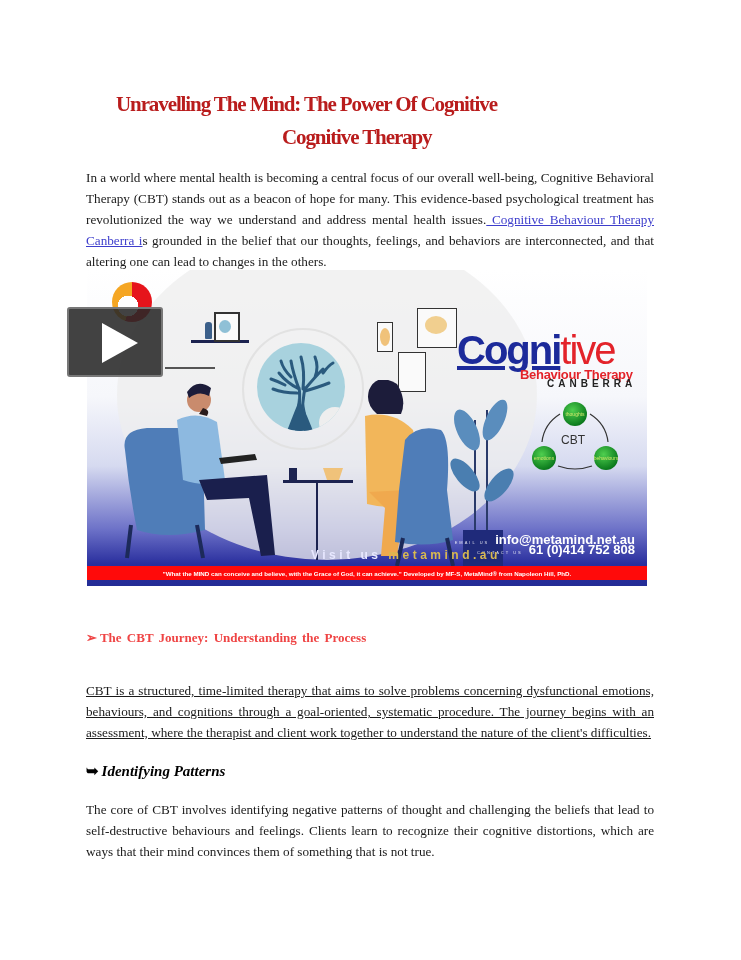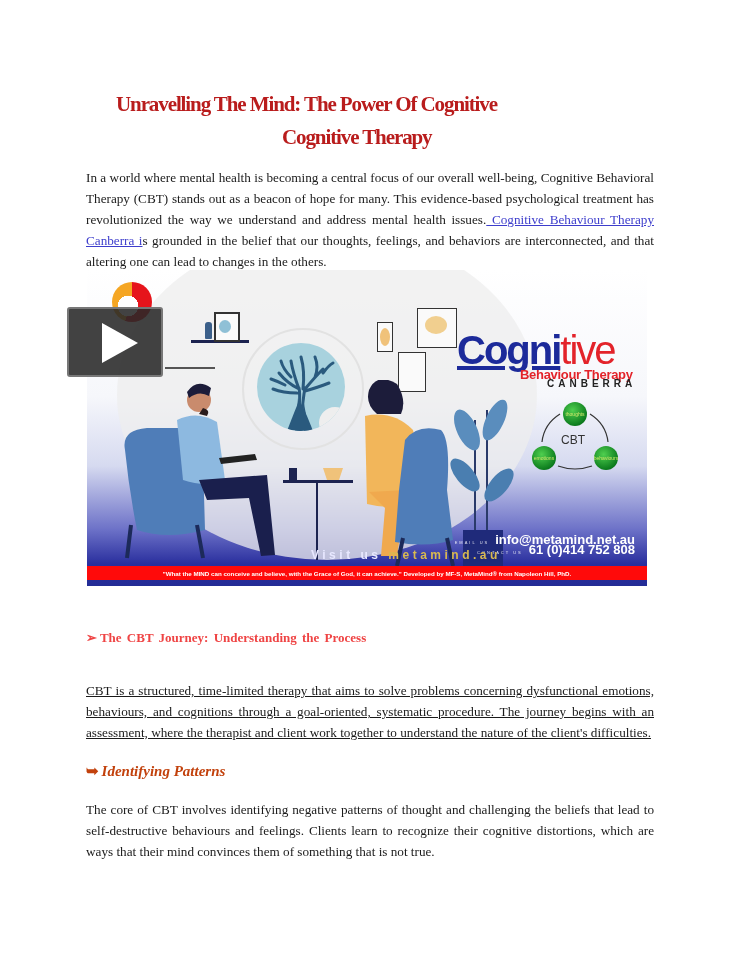--- a/index.html
+++ b/index.html
@@ -6,21 +6,21 @@
   body { width: 741px; height: 960px; position: relative; overflow: hidden; font-family: "Liberation Serif", serif; color: #1a1a1a; }
   .title { position: absolute; font-family: "Liberation Serif", serif; font-weight: bold; font-size: 21px; letter-spacing: -1.1px; color: #b91c1c; white-space: nowrap; }
   .title.l1 { left: 116px; top: 92px; }
   .title.l2 { left: 282px; top: 125px; }
   .para { position: absolute; left: 86px; width: 568px; font-size: 13.2px; line-height: 21px; text-align: justify; text-align-last: left; color: #1a1a1a; }
   .para .link { color: #3d3dcc; text-decoration: underline; }
   .p1 { top: 167px; }
   .p2 { top: 680px; text-decoration: underline; }
   .p3 { top: 799px; }
   .h2 { position: absolute; left: 86px; top: 630px; font-weight: bold; font-size: 13px; color: #ef4444; white-space: nowrap; word-spacing: 2px; }
-  .h3 { position: absolute; left: 86px; top: 762px; font-weight: bold; font-style: italic; font-size: 15px; color: #c2410c; white-space: nowrap; }
+  .h3 { position: absolute; left: 86px; top: 762px; font-weight: bold; font-style: italic; font-size: 15px; color: #000000; white-space: nowrap; }
   .bullet { font-style: normal; margin-right: 3px; }
 
   
   .hero { position: absolute; left: 87px; top: 270px; width: 560px; height: 316px; overflow: hidden;
     background: linear-gradient(180deg, #ffffff 0%, #f6f7fb 40%, #d6daf0 62%, #6d72c8 82%, #2a2f9e 93%, #232c96 100%); }
   .hero .halo { position: absolute; left: 30px; top: -40px; width: 420px; height: 330px; border-radius: 50%; background: #eeeeee; opacity: .75; }
   .hero .ring { position: absolute; left: 155px; top: 58px; width: 118px; height: 118px; border-radius: 50%; border: 2px solid #e2e2e2; }
   .hero .treecircle { position: absolute; left: 170px; top: 73px; width: 88px; height: 88px; border-radius: 50%; background: #a8d2de; overflow: hidden; }
   .hero .shelf { position: absolute; height: 3px; background: #1c2350; }
   .hero .frame { position: absolute; border: 2px solid #333; background: #fafafa; }

